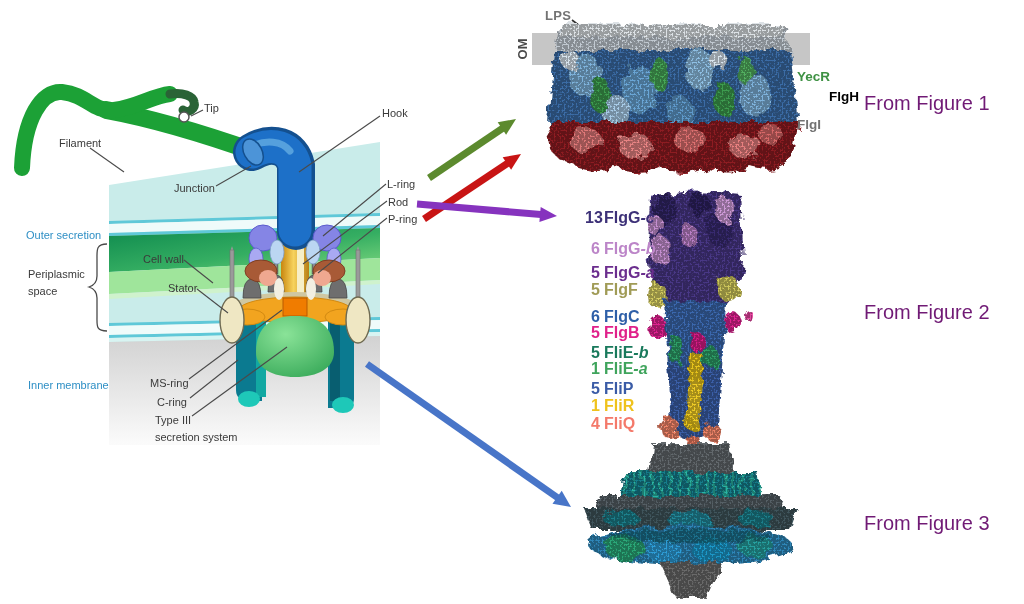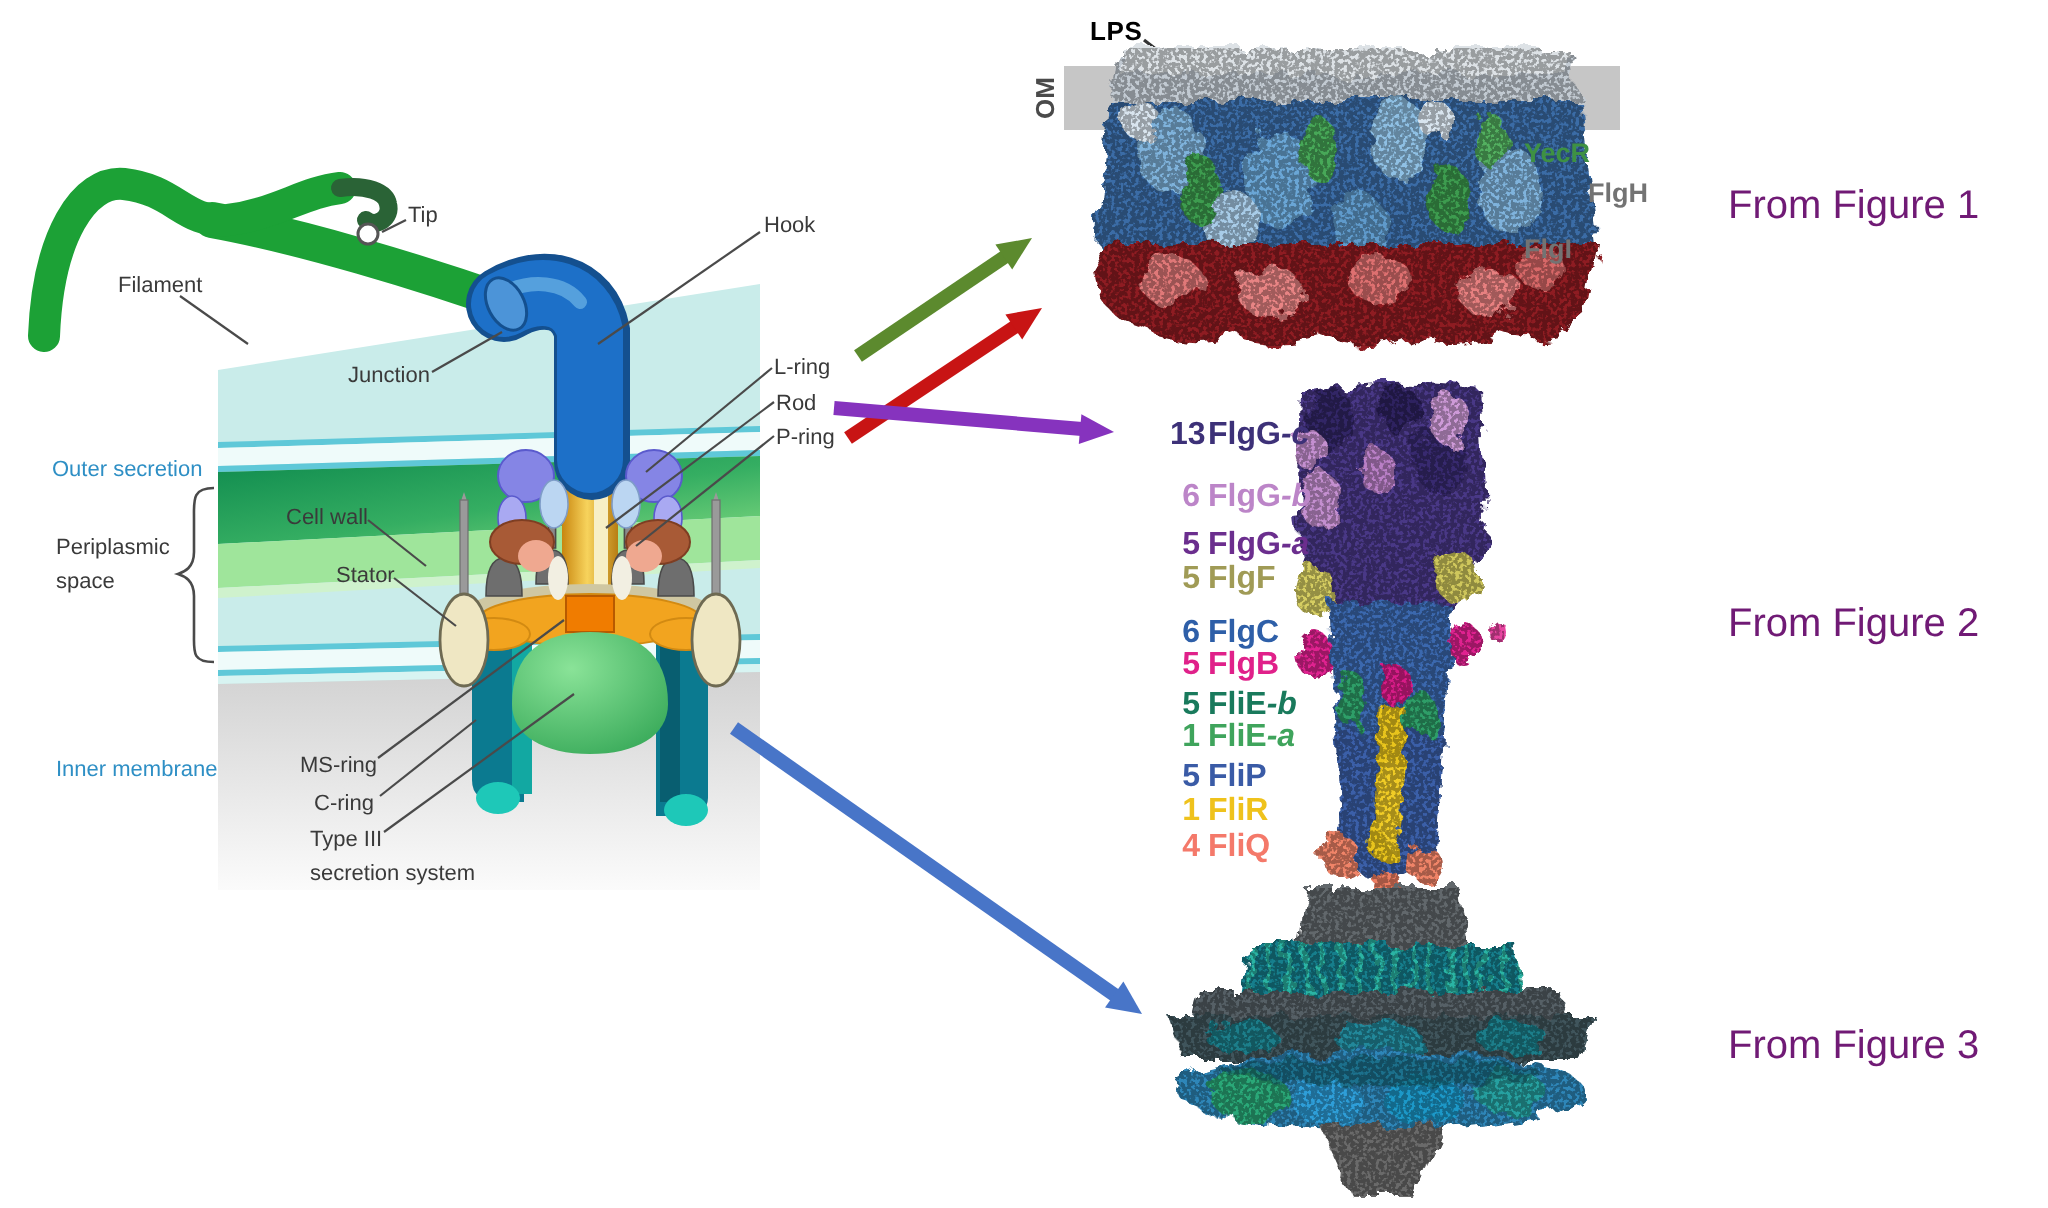--- a/index.html
+++ b/index.html
@@ -2,25 +2,25 @@
 <html><head>
 <meta charset="utf-8">
 <style>
   * { margin:0; padding:0; box-sizing:border-box; }
   html,body { background:#fff; font-family:"Liberation Sans", sans-serif; }
   .canvas { position:relative; width:1024px; height:604px; background:#fff; overflow:hidden; }
   svg.art { position:absolute; left:0; top:0; }
   .lbl { position:absolute; font-size:11px; color:#3a3a3a; white-space:nowrap; line-height:1.35; }
   .lbl.two { line-height:1.5; }
   .caption { position:absolute; font-size:20px; color:#701a75; white-space:nowrap; }
-  .legend-item { position:absolute; left:762px; font-size:13.5px; font-weight:bold; white-space:nowrap; }
+  .legend-item { position:absolute; left:797px; font-size:13.5px; font-weight:bold; white-space:nowrap; }
   .subunit { position:absolute; left:585px; display:flex; align-items:flex-start; font-size:16px; font-weight:bold; white-space:nowrap; }
   .subunit .cnt { display:inline-block; width:15px; text-align:right; margin-right:4px; }
   .subunit i { font-style:italic; }
-  .lps { position:absolute; left:545px; top:8px; font-size:13px; font-weight:bold; color:#000000; letter-spacing:.3px;text-align:center; }
+  .lps { position:absolute; left:545px; top:8px; font-size:13px; font-weight:bold; color:#737373; letter-spacing:.3px;text-align:center; }
   .om  { position:absolute; left:507px; top:41px; width:32px; height:16px; font-size:13px; font-weight:bold; color:#4a4a4a; text-align:center; transform:rotate(-90deg); }
 </style>
 </head>
 <body>
 
 <div class="canvas">
 
   <svg class="art" width="1024" height="604" viewBox="0 0 1024 604">
     <defs>
       <linearGradient id="cwGrad" x1="0" y1="0" x2="1" y2="1">
@@ -297,21 +297,21 @@
   <div class="lbl" style="left:150px;top:376px">MS-ring</div>
   <div class="lbl" style="left:157px;top:395px">C-ring</div>
   <div class="lbl two" style="left:155px;top:412px">
     <span>Type III</span><br>
     <span>secretion system</span>
   </div>
 
   <div class="lps">LPS</div>
   <div class="om">OM</div>
   <div class="legend-item" style="top: 69px; color: rgb(62, 145, 67);">YecR</div>
-  <div class="legend-item" style="top: 89px; color: #737373; padding-left: 32px;">FlgH</div>
+  <div class="legend-item" style="top: 89px; color: #000000; padding-left: 32px;">FlgH</div>
   <div class="legend-item" style="top: 117px; color: #737373;">FlgI</div>
 
   <div class="subunit" style="top: 209px; color: rgb(61, 49, 120);">
       <span class="cnt">13</span>
       <span>FlgG</span>
       <i>-c</i>
     </div>
   <div class="subunit" style="top: 240px; color: rgb(188, 133, 200);">
       <span class="cnt">6</span>
       <span>FlgG</span>

